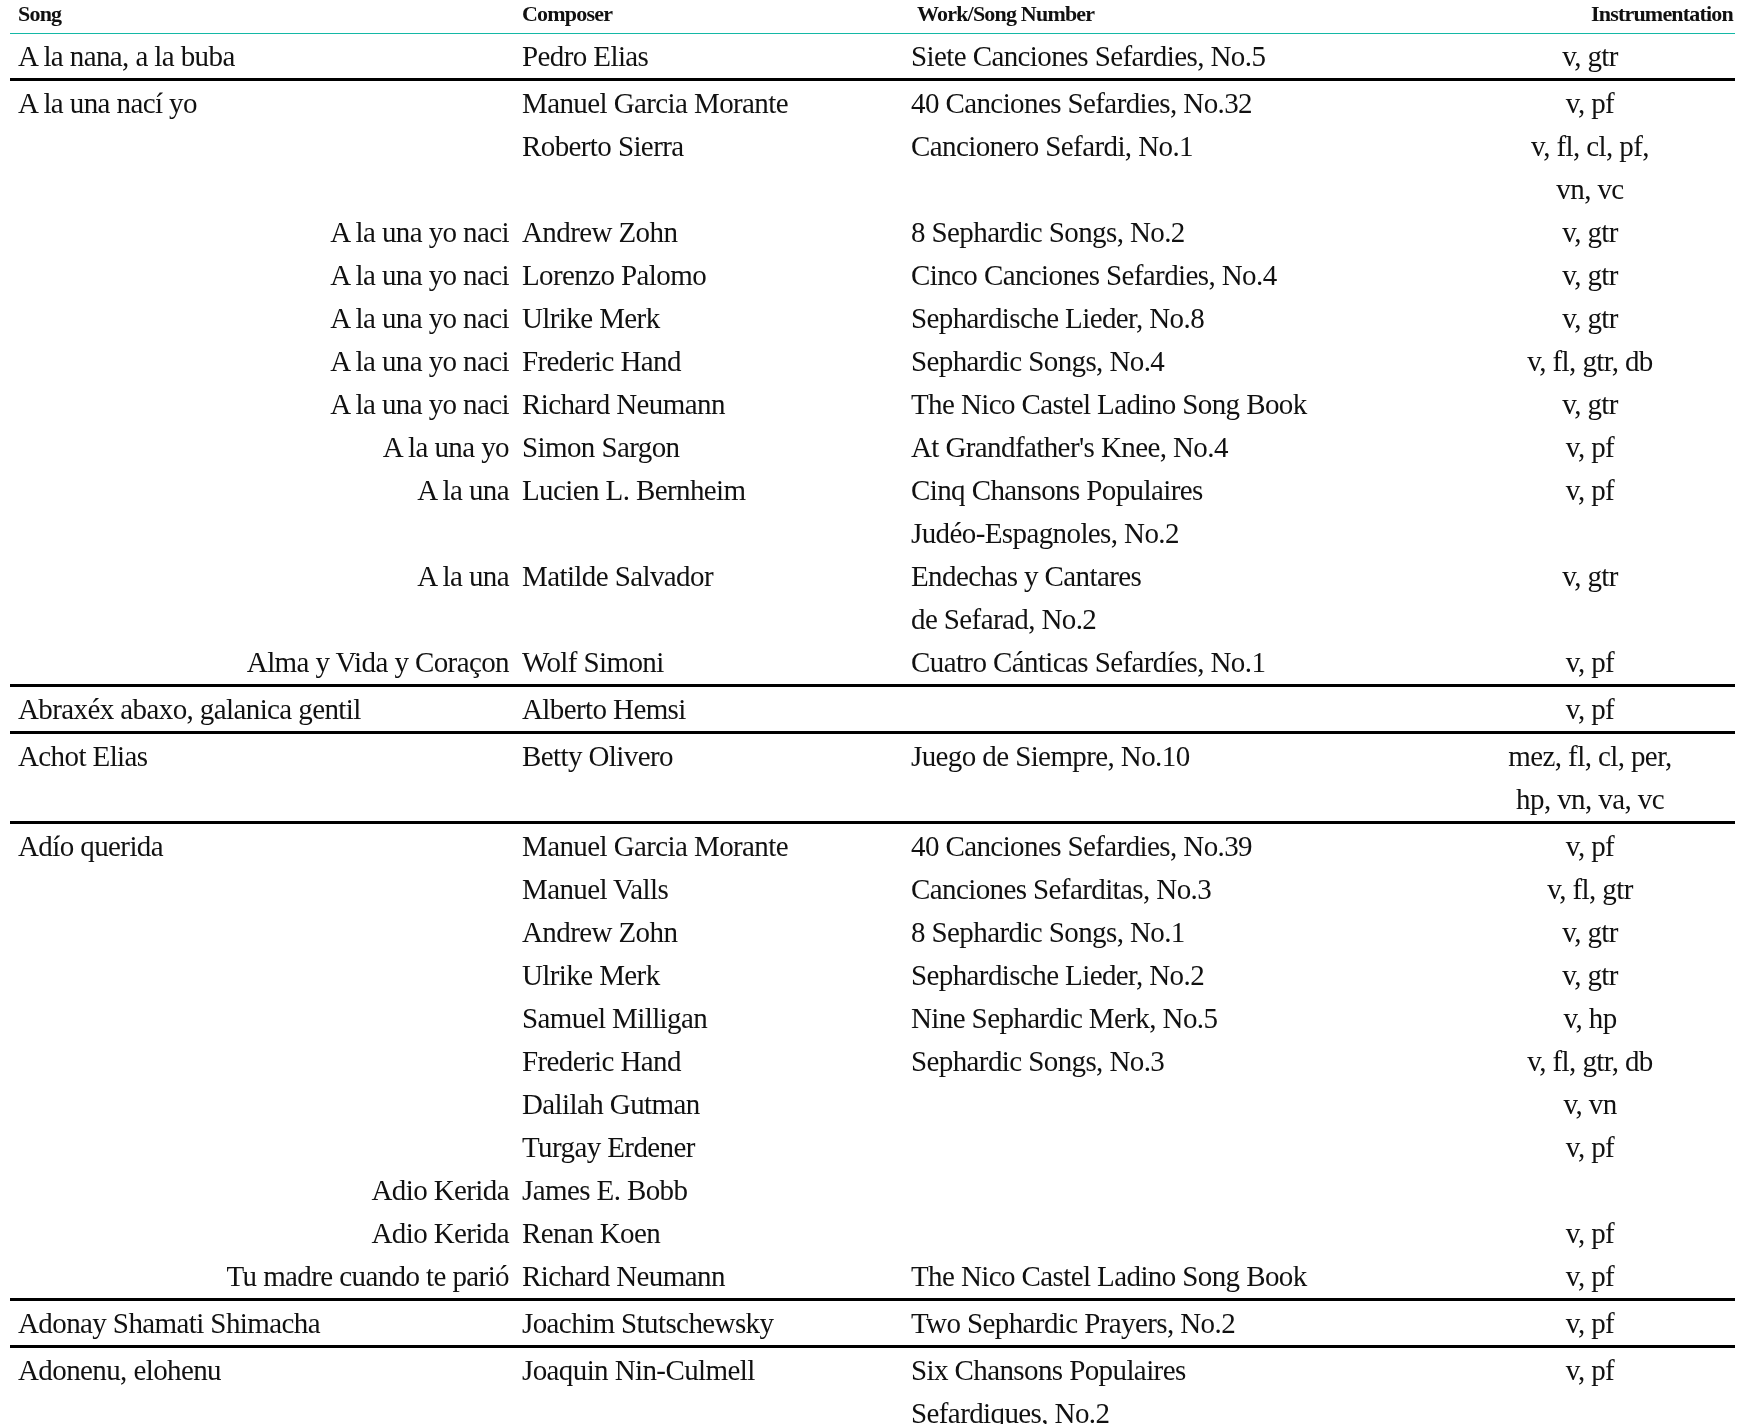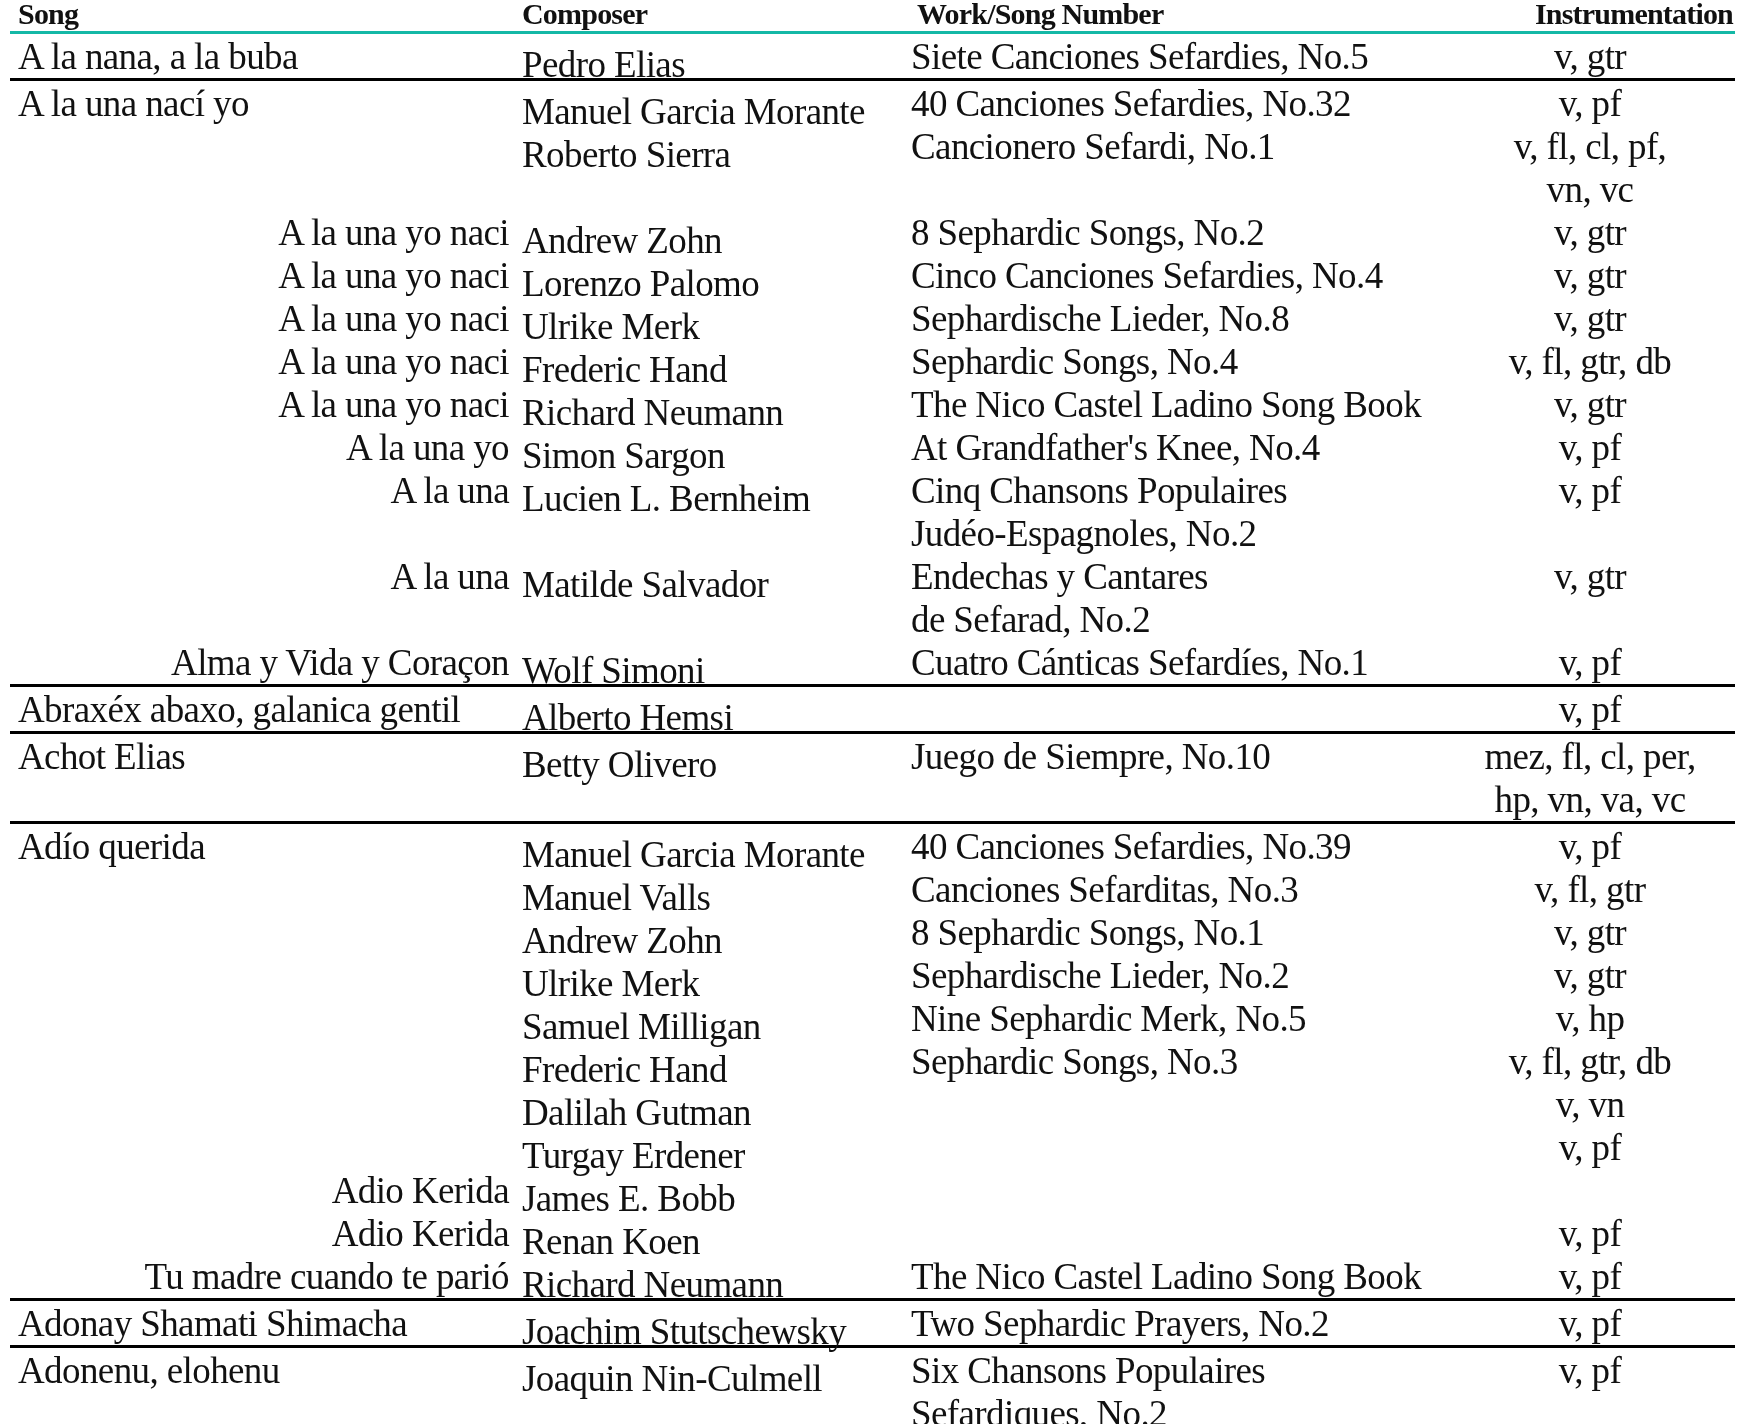--- a/index.html
+++ b/index.html
@@ -17,48 +17,48 @@
     }
     .table {
       position: absolute;
       left: 10px;
       top: 0;
       width: 1725px;
     }
     .header {
       position: relative;
       height: 34px;
-      border-bottom: 3px solid #14b8a6;
+      border-bottom: 1px solid #14b8a6;
       box-sizing: border-box;
       font-weight: bold;
-      font-size: 30px;
+      font-size: 22px;
       letter-spacing: -0.8px;
     }
     .header .c { position: absolute; top: -3px; line-height: 34px; white-space: nowrap; }
     .h-song { left: 8px; }
     .h-composer { left: 512px; }
     .h-work { left: 907px; }
     .h-instr { right: 2px; }
 
     .group {
       border-bottom: 3px solid #000;
       box-sizing: border-box;
       padding-top: 1px;
     }
     .row {
       position: relative;
       height: 43px;
-      font-size: 37px;
+      font-size: 29px;
       letter-spacing: -0.6px;
       white-space: nowrap;
     }
     .row > span { position: absolute; top: 0; line-height: 43px; }
     .song-left { left: 8px; }
     .song-right { right: 1226px; text-align: right; }
-    .composer { left: 512px; margin-top: 8px; }
+    .composer { left: 512px; }
     .work { left: 901px; }
     .instr { left: 1450px; width: 260px; text-align: center; }
   </style>
 </head>
 <body>
 
 <div class="table">
   <div class="header">
     <span class="c h-song">Song</span>
     <span class="c h-composer">Composer</span>

